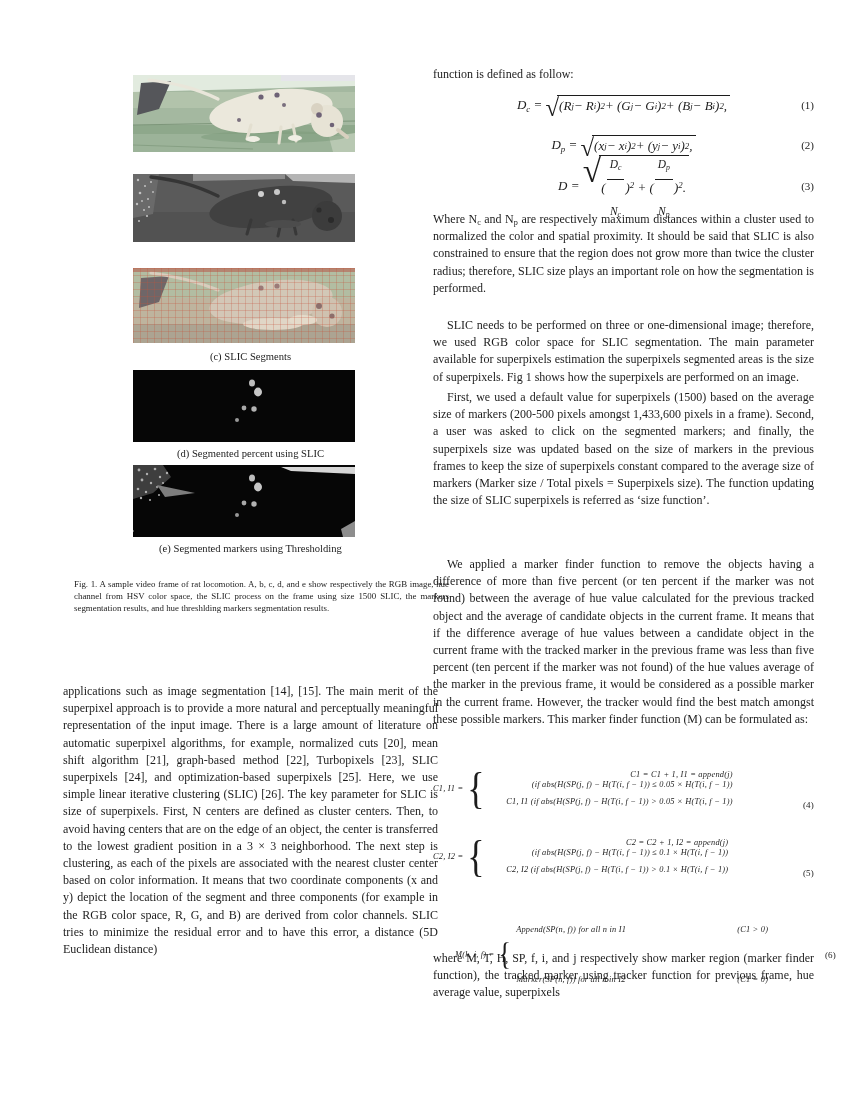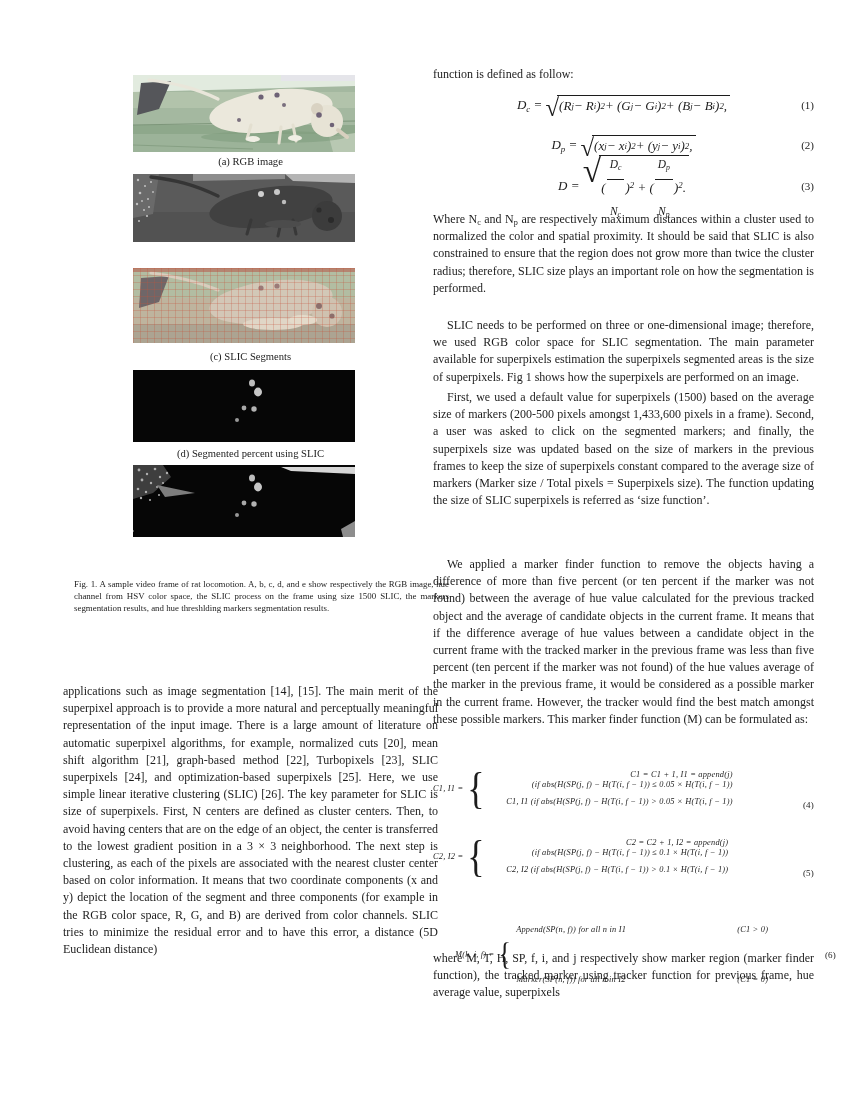--- a/index.html
+++ b/index.html
@@ -66,21 +66,20 @@
       <path d="M148,52 L146,68 M160,50 L163,66 M118,50 L114,64" stroke="#e3dfd0" stroke-width="3" stroke-linecap="round"></path>
       <ellipse cx="120" cy="64" rx="7" ry="3" fill="#f0eee4"></ellipse>
       <ellipse cx="162" cy="63" rx="7" ry="3" fill="#f0eee4"></ellipse>
       <circle cx="128" cy="22" r="2.6" fill="#6e6276"></circle>
       <circle cx="144" cy="20" r="2.6" fill="#6e6276"></circle>
       <circle cx="151" cy="30" r="2" fill="#7a6f7e"></circle>
       <circle cx="186" cy="40" r="2.8" fill="#6e6276"></circle>
       <circle cx="199" cy="50" r="2.3" fill="#6e6276"></circle>
       <circle cx="106" cy="45" r="2" fill="#7a6f7e"></circle>
     </svg>
-    <div class="subcap" style="top:156px;">(a) RGB image</div>
 
     <svg class="subimg" style="top:174px;height:68px;" viewBox="0 0 222 68" preserveAspectRatio="none">
       <rect width="222" height="68" fill="#5a5a5a"></rect>
       <rect y="38" width="222" height="30" fill="#525252"></rect>
       <polygon points="152,0 222,0 222,9 160,7" fill="#b4b4b4"></polygon>
       <polygon points="60,0 152,0 152,5 60,7" fill="#8d8d8d"></polygon>
       <polygon points="0,0 26,0 20,40 0,44" fill="#6a6a6a"></polygon>
       <g fill="#c2c2c2">
         <circle cx="5" cy="6" r="1.2"></circle>
           <circle cx="12" cy="12" r="1"></circle>
@@ -164,20 +163,21 @@
       <polygon points="24,20 62,28 32,32" fill="#7d7d7d"></polygon>
       <polygon points="148,2 222,2 222,9 158,6" fill="#d6d6d6"></polygon>
       <polygon points="208,64 222,56 222,72 210,72" fill="#8d8d8d"></polygon>
       <ellipse cx="119" cy="13" rx="3" ry="3.6" fill="#bdbdbd"></ellipse>
       <ellipse cx="125" cy="22" rx="4" ry="4.4" fill="#c6c6c6"></ellipse>
       <circle cx="111" cy="38" r="2.4" fill="#a8a8a8"></circle>
       <circle cx="121" cy="39" r="2.7" fill="#b2b2b2"></circle>
       <circle cx="104" cy="50" r="2" fill="#989898"></circle>
       <circle cx="60,66" cy="66" r="1" fill="#777"></circle>
     </svg>
+    <div class="subcap" style="top:543px;">(e) Segmented markers using Thresholding</div>
 
     <div class="abs figcap" style="top:578px;left:11px;width:375px;">Fig. 1.   A sample video frame of rat locomotion. A, b, c, d, and e show respectively the RGB image, hue channel from HSV color space, the SLIC process on the frame using size 1500 SLIC, the markers segmentation results, and hue threshlding markers segmentation results.</div>
 
     <div class="abs para" style="top:683px;left:0;width:375px;">applications such as image segmentation [14], [15]. The main merit of the superpixel approach is to provide a more natural and perceptually meaningful representation of the input image. There is a large amount of literature on automatic superpixel algorithms, for example, normalized cuts [20], mean shift algorithm [21], graph-based method [22], Turbopixels [23], SLIC superpixels [24], and optimization-based superpixels [25]. Here, we use simple linear iterative clustering (SLIC) [26]. The key parameter for SLIC is size of superpixels. First, N centers are defined as cluster centers. Then, to avoid having centers that are on the edge of an object, the center is transferred to the lowest gradient position in a 3 × 3 neighborhood. The next step is clustering, as each of the pixels are associated with the nearest cluster center based on color information. It means that two coordinate components (x and y) depict the location of the segment and three components (for example in the RGB color space, R, G, and B) are derived from color channels. SLIC tries to minimize the residual error and to have this error, a distance (5D Euclidean distance)</div>
   </div>
 
   <div id="rightcol" class="col">
 
     <div class="abs para" style="top:66px;left:0;width:381px;">function is defined as follow:</div>
 

